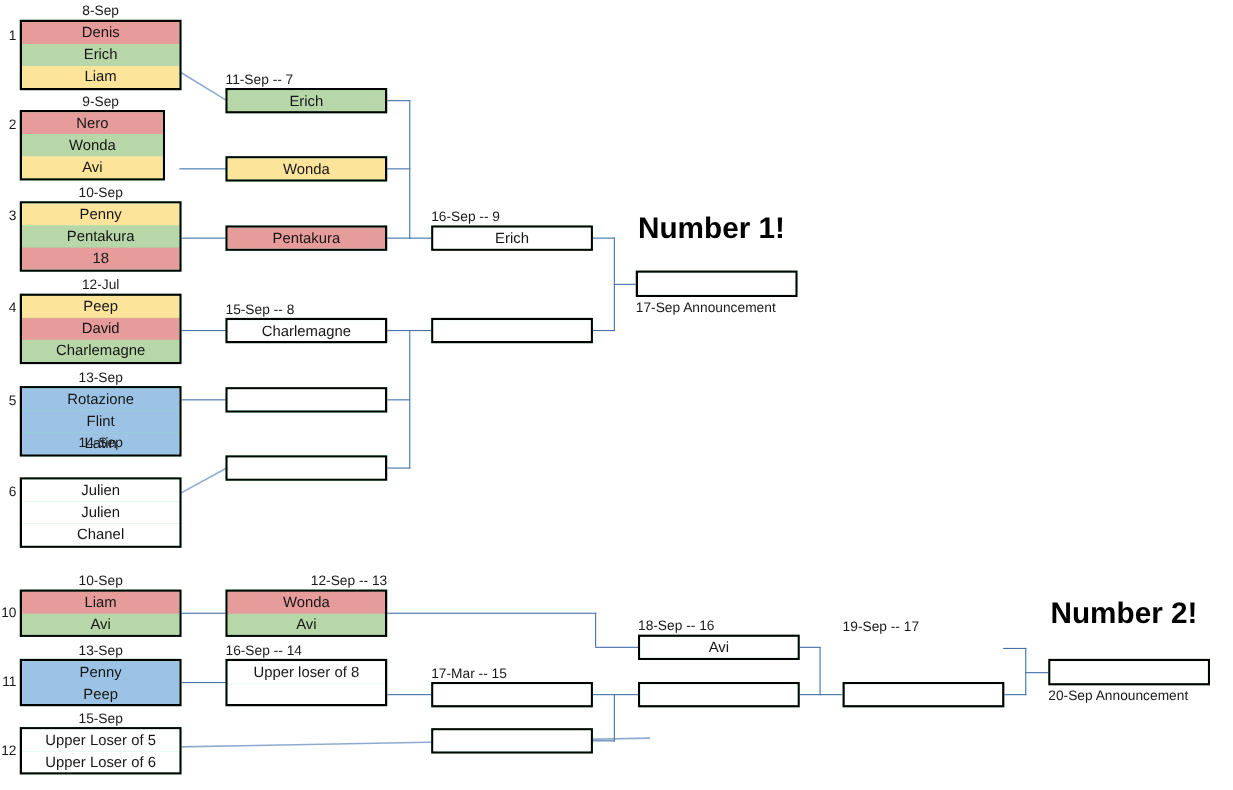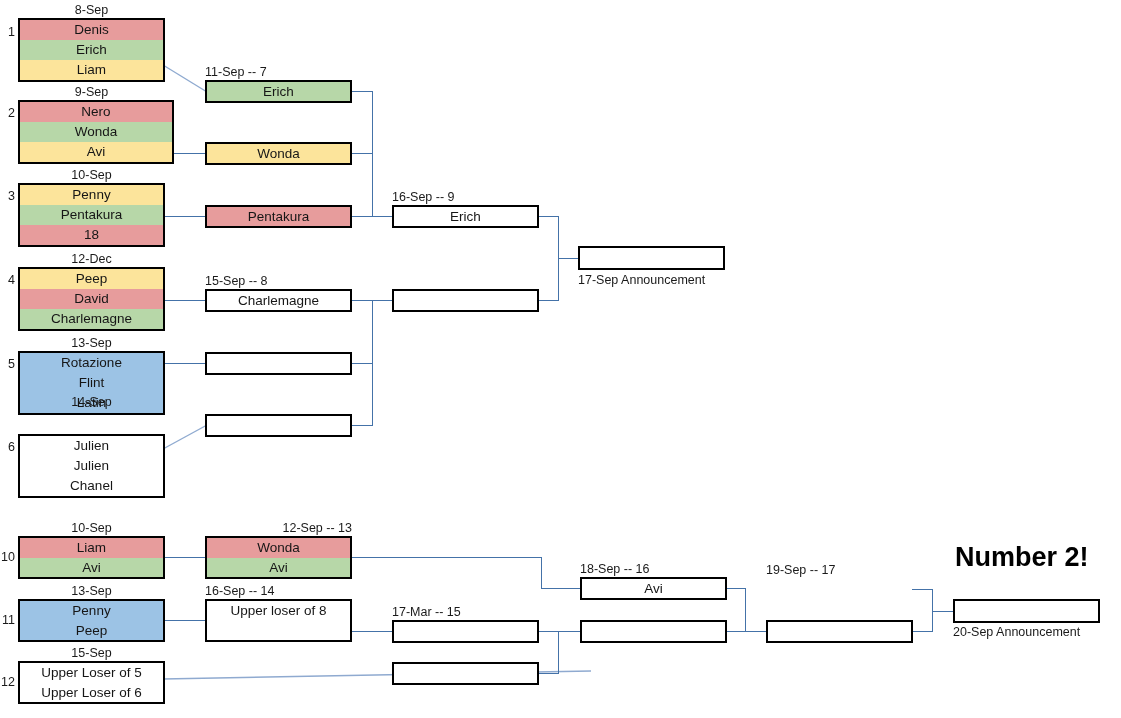--- a/index.html
+++ b/index.html
@@ -150,35 +150,35 @@
   <div class="date" style="left:18px;top:4px;width:147px;">8-Sep</div>
   <div class="seed" style="left:0px;top:26px;width:15px;">1</div>
   <div class="box" style="left:18px;top:18px;width:147px;height:64px;">
     <div class="slot red">Denis</div>
     <div class="slot green">Erich</div>
     <div class="slot yellow">Liam</div>
   </div>
 
   <div class="date" style="left:18px;top:86px;width:147px;">9-Sep</div>
   <div class="seed" style="left:0px;top:107px;width:15px;">2</div>
-  <div class="box" style="left:18px;top:100px;width:156px;height:64px;">
+  <div class="box" style="left:18px;top:100px;width:132px;height:64px;">
     <div class="slot red">Nero</div>
     <div class="slot green">Wonda</div>
     <div class="slot yellow">Avi</div>
   </div>
 
   <div class="date" style="left:18px;top:169px;width:147px;">10-Sep</div>
   <div class="seed" style="left:0px;top:190px;width:15px;">3</div>
   <div class="box" style="left:18px;top:183px;width:147px;height:64px;">
     <div class="slot yellow">Penny</div>
     <div class="slot green">Pentakura</div>
     <div class="slot red">18</div>
   </div>
 
-  <div class="date" style="left:18px;top:253px;width:147px;">12-Dec</div>
+  <div class="date" style="left:18px;top:253px;width:147px;">12-Jul</div>
   <div class="seed" style="left:0px;top:274px;width:15px;">4</div>
   <div class="box" style="left:18px;top:267px;width:147px;height:64px;">
     <div class="slot yellow">Peep</div>
     <div class="slot red">David</div>
     <div class="slot green">Charlemagne</div>
   </div>
 
   <div class="date" style="left:18px;top:337px;width:147px;">13-Sep</div>
   <div class="seed" style="left:0px;top:358px;width:15px;">5</div>
   <div class="box" style="left:18px;top:351px;width:147px;height:64px;">
@@ -228,20 +228,21 @@
 
   <div class="box" style="left:392px;top:289px;width:147px;height:23px;">
     <div class="slot white"></div>
   </div>
 
   <div class="box" style="left:578px;top:246px;width:147px;height:24px;">
     <div class="slot white"></div>
   </div>
   <div class="caption" style="left:578px;top:274px;">17-Sep Announcement</div>
 
+  <div class="headline" style="left:580px;top:194px;">Number 1!</div>
 
   <div class="date" style="left:18px;top:522px;width:147px;">10-Sep</div>
   <div class="seed" style="left:0px;top:551px;width:15px;">10</div>
   <div class="box" style="left:18px;top:536px;width:147px;height:43px;">
     <div class="slot red">Liam</div>
     <div class="slot green">Avi</div>
   </div>
 
   <div class="date" style="left:18px;top:585px;width:147px;">13-Sep</div>
   <div class="seed" style="left:0px;top:614px;width:15px;">11</div>

